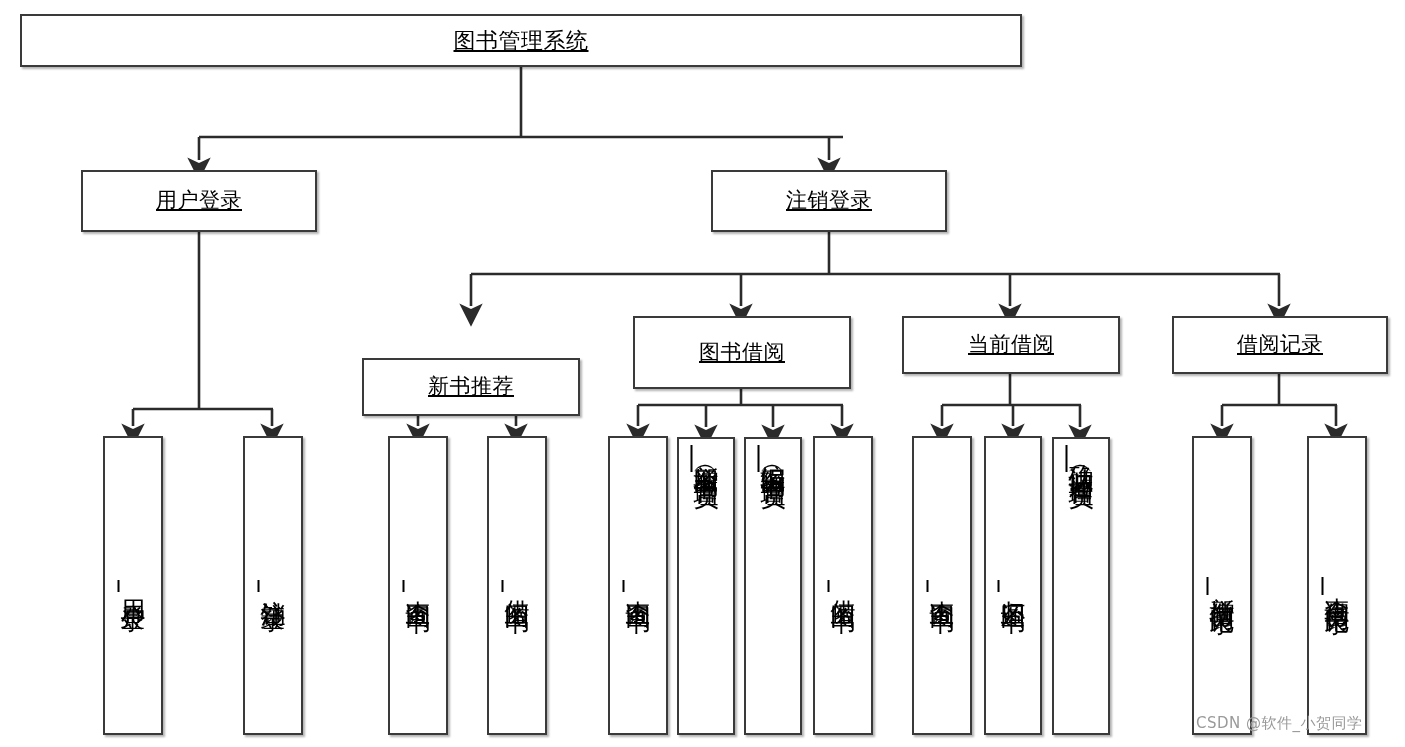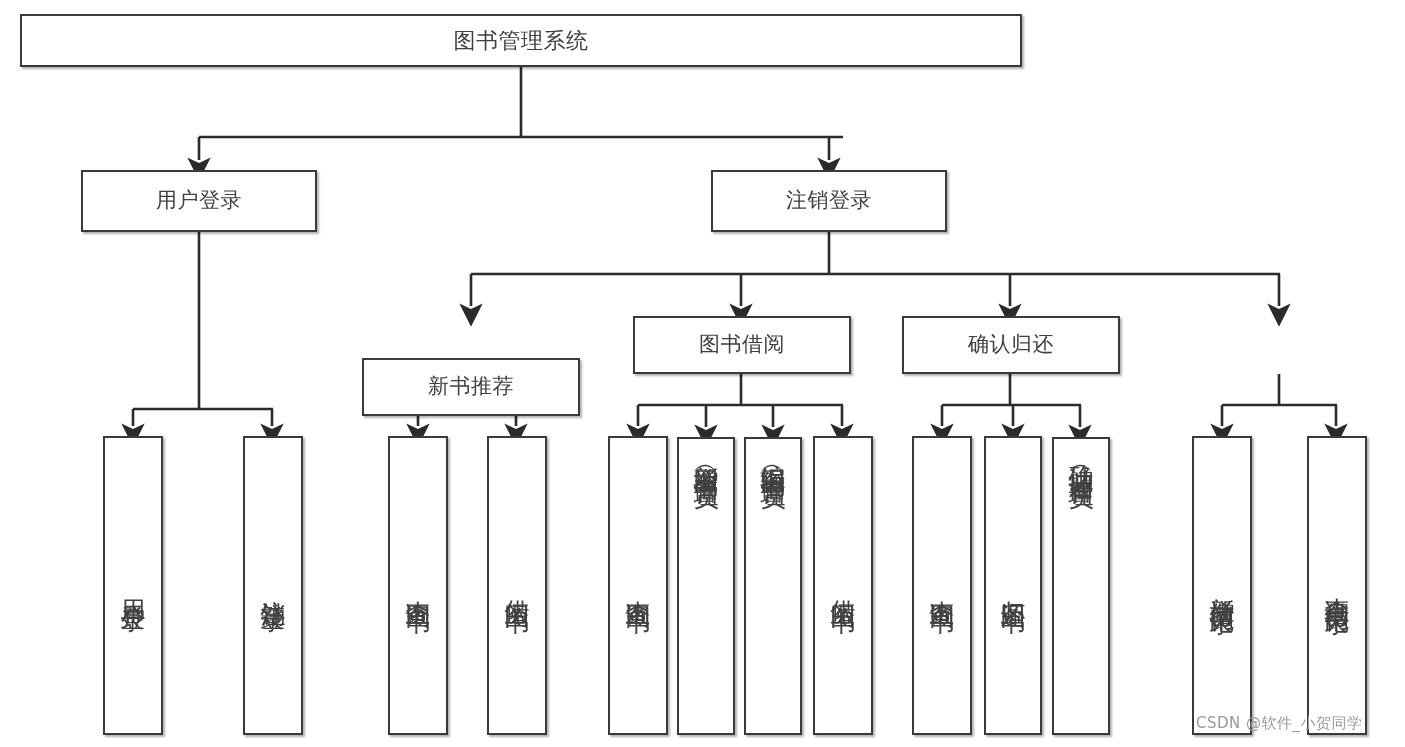--- a/index.html
+++ b/index.html
@@ -26,21 +26,22 @@
   }
   .node {
     position: absolute;
     box-sizing: border-box;
     border: 2.5px solid #3a3a3a;
     background: #ffffff;
     box-shadow: 2px 2px 2px rgba(0,0,0,0.30);
     display: flex;
     align-items: center;
     justify-content: center;
-    color: #404040;
+    color: #000000;
+    text-decoration: underline;
   }
   .node .label {
     display: block;
     text-align: center;
     line-height: 1.14;
     white-space: pre;
   }
   
   .node.horiz .label {
     font-size: 21px;
@@ -138,25 +139,28 @@
   <div class="node horiz" style="left: 81px; top: 170px; width: 236px; height: 62px;">
     <span class="label">用户登录</span>
   </div>
   <div class="node horiz" style="left: 711px; top: 170px; width: 236px; height: 62px;">
     <span class="label">注销登录</span>
   </div>
 
   <div class="node horiz" style="left: 362px; top: 316px; width: 218px; height: 58px; margin-top: 42px;">
     <span class="label">新书推荐</span>
   </div>
-  <div class="node horiz" style="left: 633px; top: 316px; width: 218px; height: 58px;">
+  <div class="node horiz" style="left: 633px; top: 316px; width: 218px; height: 73px;">
     <span class="label">图书借阅</span>
   </div>
   <div class="node horiz" style="left: 902px; top: 316px; width: 218px; height: 58px;">
-    <span class="label">确认归还</span>
+    <span class="label">当前借阅</span>
+  </div>
+  <div class="node horiz" style="left: 1172px; top: 316px; width: 216px; height: 58px;">
+    <span class="label">借阅记录</span>
   </div>
 
   <div class="node vert centered" style="left: 103px; top: 436px; width: 60px; height: 299px;">
     <span class="label">用户登录</span>
   </div>
   <div class="node vert centered" style="left: 243px; top: 436px; width: 60px; height: 299px;">
     <span class="label">注销登录</span>
   </div>
   <div class="node vert centered" style="left: 388px; top: 436px; width: 60px; height: 299px;">
     <span class="label">查询图书</span>

